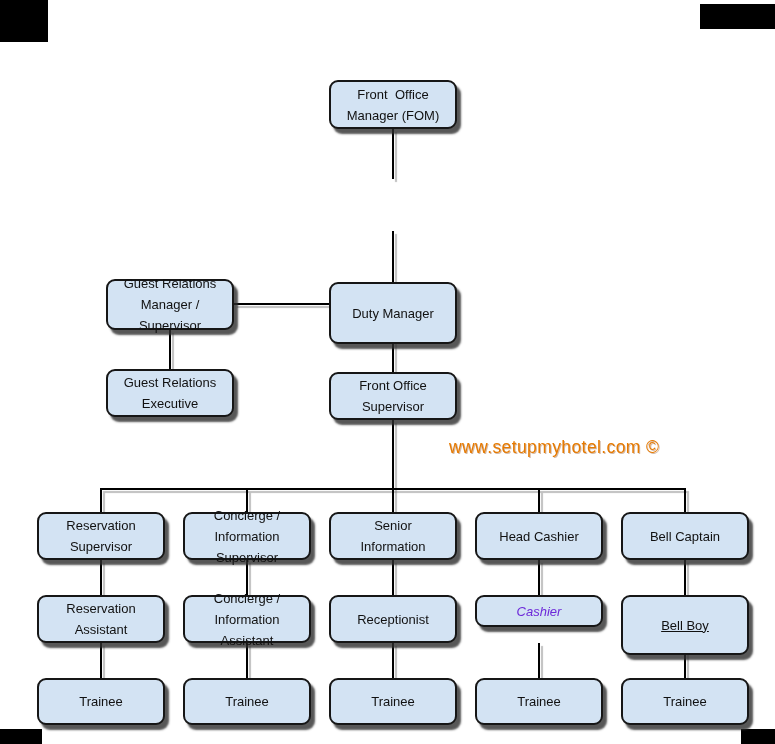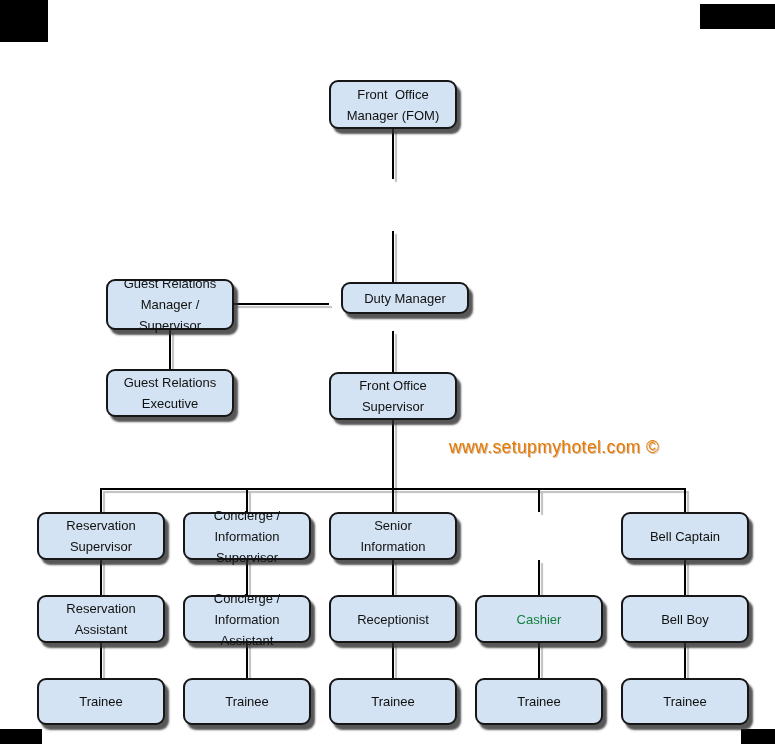--- a/index.html
+++ b/index.html
@@ -54,39 +54,40 @@
     <div class="connector" style="left: 100px; top: 643px; width: 2px; height: 35px; background: rgb(0, 0, 0);"></div>
     <div class="connector" style="left: 246px; top: 643px; width: 2px; height: 35px; background: rgb(0, 0, 0);"></div>
     <div class="connector" style="left: 392px; top: 643px; width: 2px; height: 35px; background: rgb(0, 0, 0);"></div>
     <div class="connector" style="left: 538px; top: 643px; width: 2px; height: 35px; background: rgb(0, 0, 0);"></div>
     <div class="connector" style="left: 684px; top: 643px; width: 2px; height: 35px; background: rgb(0, 0, 0);"></div>
     <div class="org-box" style="left: 329px; top: 80px; width: 128px; height: 49px; background: rgb(211, 227, 243); border-color: rgb(22, 22, 22); color: rgb(17, 17, 17);">Front  Office
 Manager (FOM)</div>
     <div class="org-box" style="left: 106px; top: 279px; width: 128px; height: 51px; background: rgb(211, 227, 243); border-color: rgb(22, 22, 22); color: rgb(17, 17, 17);">Guest Relations
 Manager /
 Supervisor</div>
-    <div class="org-box" style="left: 329px; top: 282px; width: 128px; height: 32px; background: rgb(211, 227, 243); border-color: rgb(22, 22, 22); color: rgb(17, 17, 17); margin-left: 12px;">Duty Manager</div>
+    <div class="org-box" style="left: 329px; top: 282px; width: 128px; height: 62px; background: rgb(211, 227, 243); border-color: rgb(22, 22, 22); color: rgb(17, 17, 17);">Duty Manager</div>
     <div class="org-box" style="left: 106px; top: 369px; width: 128px; height: 48px; background: rgb(211, 227, 243); border-color: rgb(22, 22, 22); color: rgb(17, 17, 17);">Guest Relations
 Executive</div>
     <div class="org-box" style="left: 329px; top: 372px; width: 128px; height: 48px; background: rgb(211, 227, 243); border-color: rgb(22, 22, 22); color: rgb(17, 17, 17);">Front Office
 Supervisor</div>
     <div class="org-box" style="left: 37px; top: 512px; width: 128px; height: 48px; background: rgb(211, 227, 243); border-color: rgb(22, 22, 22); color: rgb(17, 17, 17);">Reservation
 Supervisor</div>
     <div class="org-box" style="left: 183px; top: 512px; width: 128px; height: 48px; background: rgb(211, 227, 243); border-color: rgb(22, 22, 22); color: rgb(17, 17, 17);">Concierge /
 Information
 Supervisor</div>
     <div class="org-box" style="left: 329px; top: 512px; width: 128px; height: 48px; background: rgb(211, 227, 243); border-color: rgb(22, 22, 22); color: rgb(17, 17, 17);">Senior
 Information</div>
+    <div class="org-box" style="left: 475px; top: 512px; width: 128px; height: 48px; background: rgb(211, 227, 243); border-color: rgb(22, 22, 22); color: rgb(17, 17, 17);">Head Cashier</div>
     <div class="org-box" style="left: 621px; top: 512px; width: 128px; height: 48px; background: rgb(211, 227, 243); border-color: rgb(22, 22, 22); color: rgb(17, 17, 17);">Bell Captain</div>
     <div class="org-box" style="left: 37px; top: 595px; width: 128px; height: 48px; background: rgb(211, 227, 243); border-color: rgb(22, 22, 22); color: rgb(17, 17, 17);">Reservation
 Assistant</div>
     <div class="org-box" style="left: 183px; top: 595px; width: 128px; height: 48px; background: rgb(211, 227, 243); border-color: rgb(22, 22, 22); color: rgb(17, 17, 17);">Concierge /
 Information
 Assistant</div>
     <div class="org-box" style="left: 329px; top: 595px; width: 128px; height: 48px; background: rgb(211, 227, 243); border-color: rgb(22, 22, 22); color: rgb(17, 17, 17);">Receptionist</div>
-    <div class="org-box" style="left: 475px; top: 595px; width: 128px; height: 48px; background: rgb(211, 227, 243); border-color: rgb(22, 22, 22); color: #15803d;">Cashier</div>
-    <div class="org-box" style="left: 621px; top: 595px; width: 128px; height: 48px; background: rgb(211, 227, 243); border-color: rgb(22, 22, 22); color: rgb(17, 17, 17);">Bell Boy</div>
+    <div class="org-box" style="left: 475px; top: 595px; width: 128px; height: 32px; background: rgb(211, 227, 243); border-color: rgb(22, 22, 22); color: #6d28d9; font-style: italic;">Cashier</div>
+    <div class="org-box" style="left: 621px; top: 595px; width: 128px; height: 60px; background: rgb(211, 227, 243); border-color: rgb(22, 22, 22); color: rgb(17, 17, 17); text-decoration: underline;">Bell Boy</div>
     <div class="org-box" style="left: 37px; top: 678px; width: 128px; height: 47px; background: rgb(211, 227, 243); border-color: rgb(22, 22, 22); color: rgb(17, 17, 17);">Trainee</div>
     <div class="org-box" style="left: 183px; top: 678px; width: 128px; height: 47px; background: rgb(211, 227, 243); border-color: rgb(22, 22, 22); color: rgb(17, 17, 17);">Trainee</div>
     <div class="org-box" style="left: 329px; top: 678px; width: 128px; height: 47px; background: rgb(211, 227, 243); border-color: rgb(22, 22, 22); color: rgb(17, 17, 17);">Trainee</div>
     <div class="org-box" style="left: 475px; top: 678px; width: 128px; height: 47px; background: rgb(211, 227, 243); border-color: rgb(22, 22, 22); color: rgb(17, 17, 17);">Trainee</div>
     <div class="org-box" style="left: 621px; top: 678px; width: 128px; height: 47px; background: rgb(211, 227, 243); border-color: rgb(22, 22, 22); color: rgb(17, 17, 17);">Trainee</div>
   </div>
 
 </body></html>

